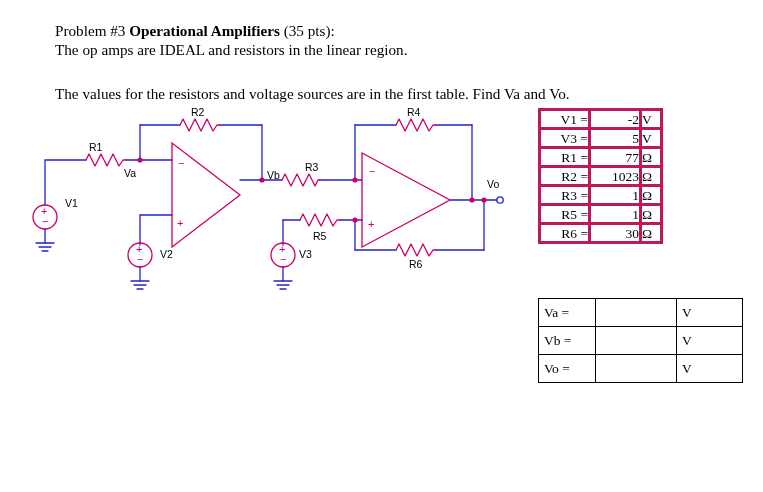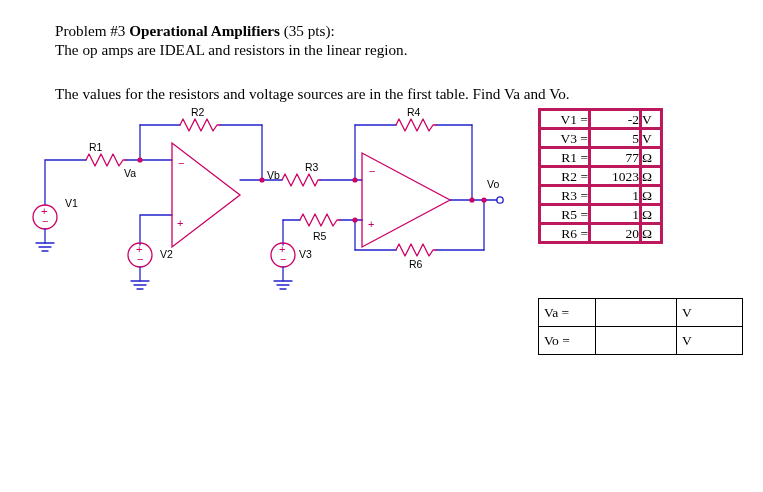--- a/index.html
+++ b/index.html
@@ -261,34 +261,39 @@
         <td class="val">1</td>
         <td class="unit">Ω</td>
       </tr>
       <tr>
         <td class="lbl">R5 =</td>
         <td class="val">1</td>
         <td class="unit">Ω</td>
       </tr>
       <tr>
         <td class="lbl">R6 =</td>
-        <td class="val">20</td>
+        <td class="val">30</td>
         <td class="unit">Ω</td>
       </tr>
     </tbody>
   </table>
 
   <table class="answers-table">
     <tbody>
       <tr>
         <td class="lbl">Va =</td>
         <td class="blank"></td>
         <td class="unit">V</td>
       </tr>
       <tr>
+        <td class="lbl">Vb =</td>
+        <td class="blank"></td>
+        <td class="unit">V</td>
+      </tr>
+      <tr>
         <td class="lbl">Vo =</td>
         <td class="blank"></td>
         <td class="unit">V</td>
       </tr>
     </tbody>
   </table>
 
 </div>
 
 </body></html>

